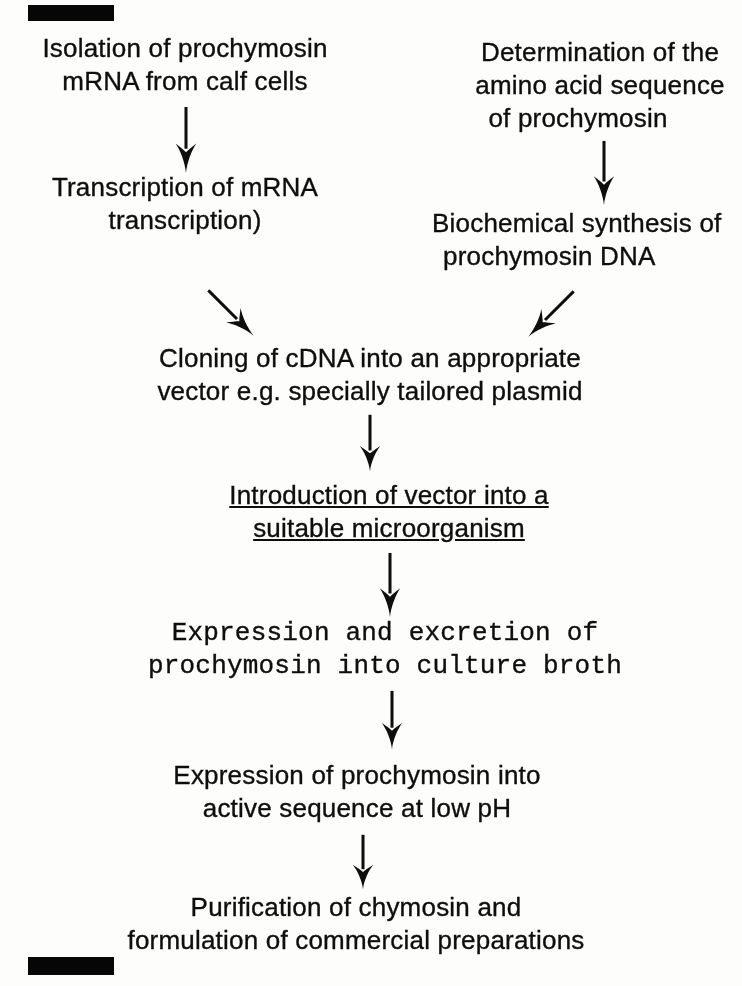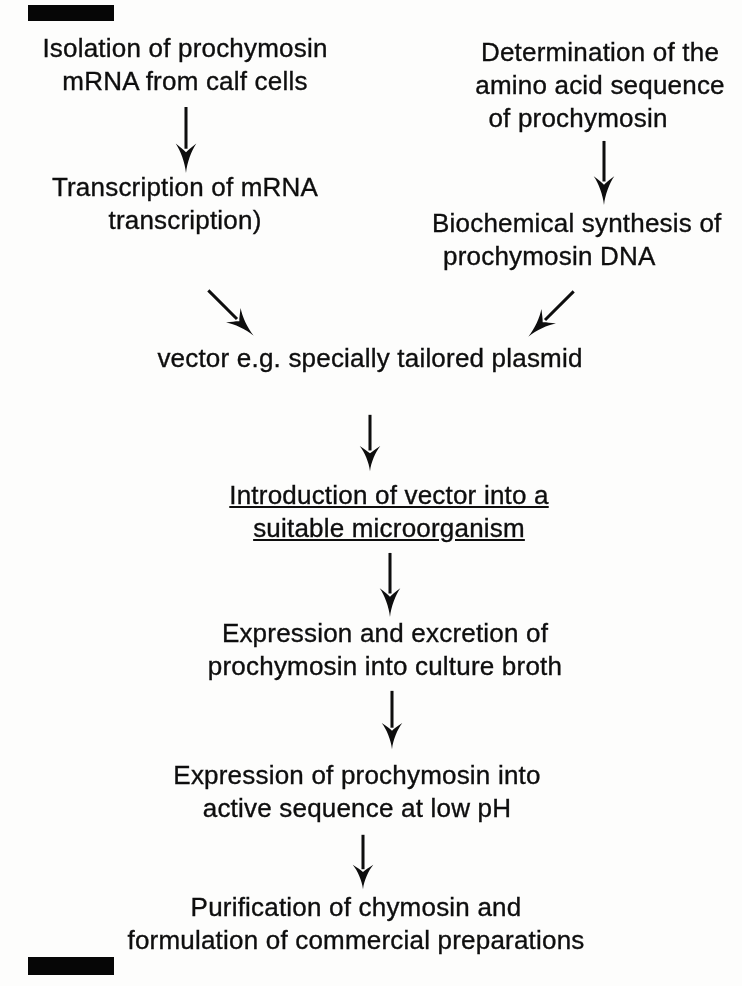--- a/index.html
+++ b/index.html
@@ -17,21 +17,21 @@
   .node .line{white-space:nowrap;}
   
   .n-isolation    {left:15px;  top:32px;  width:340px;}
   .n-determination{left:450px; top:36px;  width:300px;}
   .n-determination .line:nth-child(3){margin-right:44px;}
   .n-transcription{left:15px;  top:171px; width:340px;}
   .n-biochemical  {left:432px; top:207px; width:330px; text-align:left;}
   .n-biochemical .line:nth-child(2){margin-left:11px;}
   .n-cloning      {left:110px; top:342px; width:520px;}
   .n-introduction {left:179px; top:479px; width:420px;text-decoration:underline;}
-  .n-expression   {left:145px; top:617px; width:480px;}
+  .n-expression   {left:145px; top:617px; width:480px;font-family:Liberation Mono, monospace;}
   .n-conversion   {left:117px; top:759px; width:480px;}
   .n-purification {left:96px;  top:891px; width:520px;}
   
   .arrow{position:absolute;}
   .a1{left:173px; top:106px;}
   .a2{left:591px; top:140px;}
   .a3{left:357px; top:414px;}
   .a4{left:377px; top:552px;}
   .a5{left:379px; top:690px;}
   .a6{left:350px; top:834px;}
@@ -63,20 +63,21 @@
   <div class="line">Transcription of mRNA</div>
   <div class="line">transcription)</div>
 </div>
 
 <div class="node n-biochemical">
   <div class="line">Biochemical synthesis of</div>
   <div class="line">prochymosin DNA</div>
 </div>
 
 <div class="node n-cloning">
+  <div class="line">Cloning of cDNA into an appropriate</div>
   <div class="line">vector e.g. specially tailored plasmid</div>
 </div>
 
 <div class="node n-introduction">
   <div class="line">Introduction of vector into a</div>
   <div class="line">suitable microorganism</div>
 </div>
 
 <div class="node n-expression">
   <div class="line">Expression and excretion of</div>

